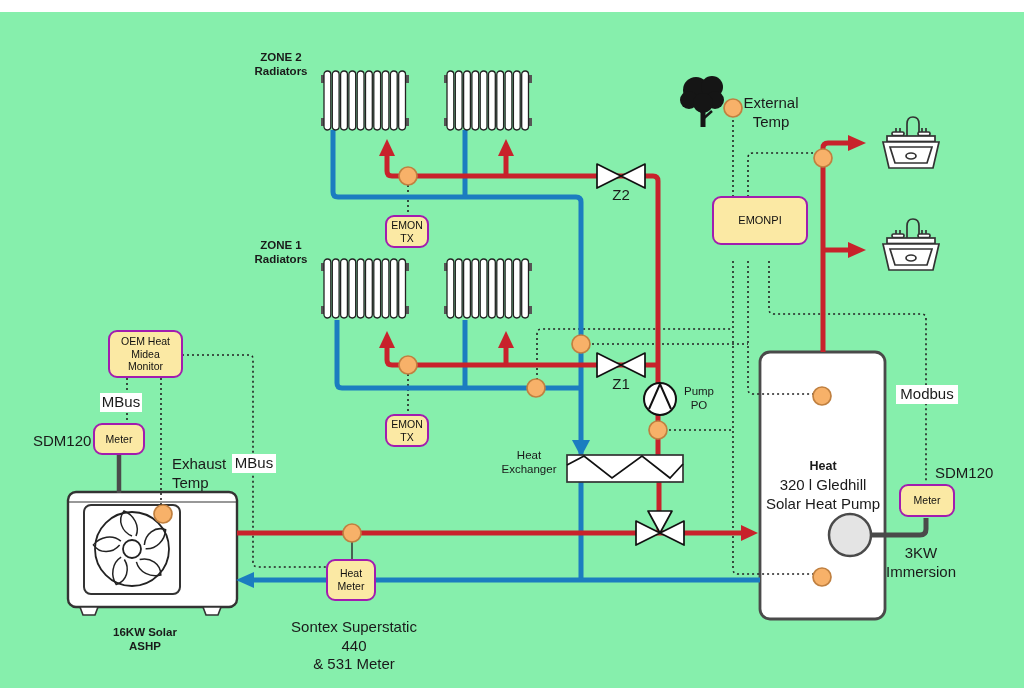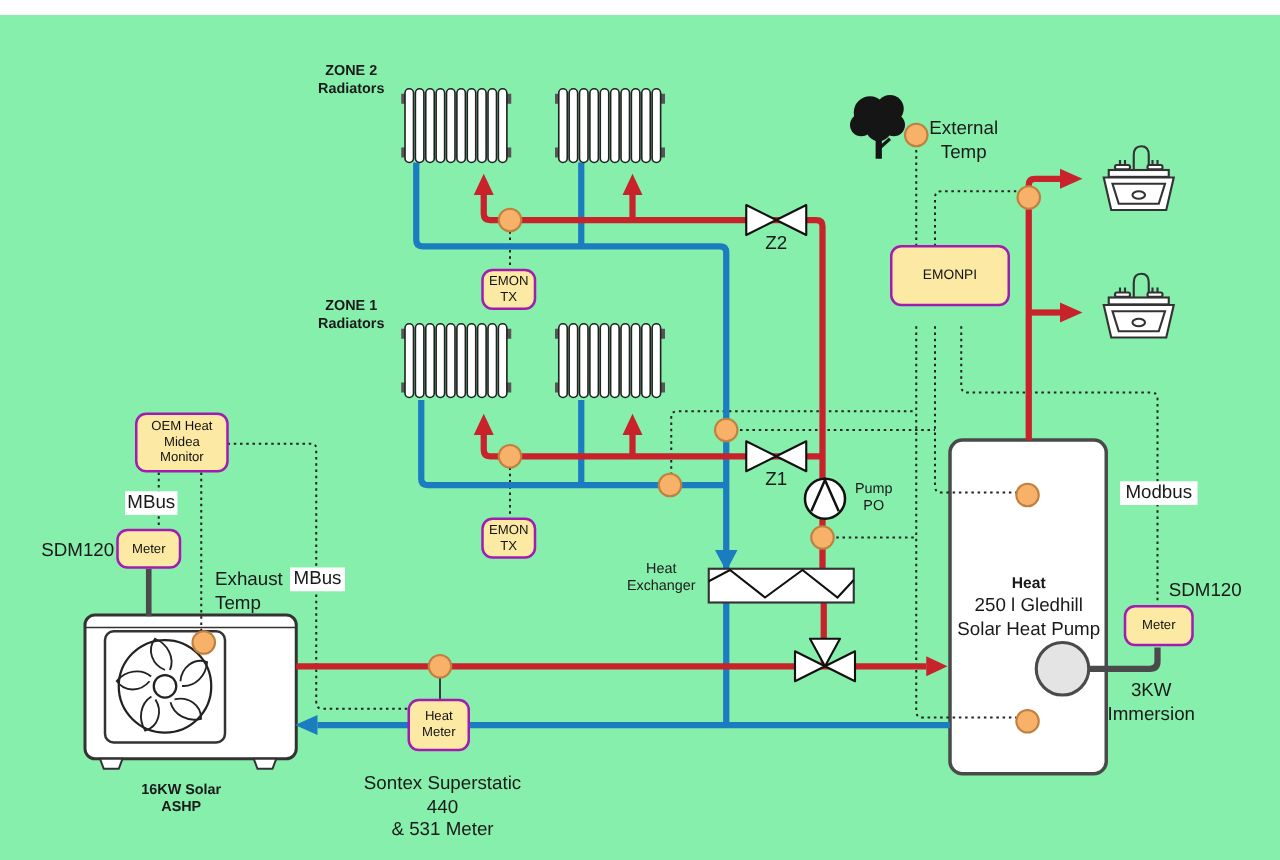--- a/index.html
+++ b/index.html
@@ -222,20 +222,20 @@
 &amp; 531 Meter</div>
 <div class="label center" style="left:473px;top:436px;width:112px;font-size:11.5px">Heat
 Exchanger</div>
 <div class="label center" style="left:601px;top:174px;width:40px">Z2</div>
 <div class="label center" style="left:601px;top:363px;width:40px">Z1</div>
 <div class="label center" style="left:668px;top:372px;width:62px;font-size:11.5px">Pump
 PO</div>
 <div class="label center" style="left:737px;top:82px;width:68px">External
 Temp</div>
 <div class="label center bold big" style="left:773px;top:447px;width:100px">Heat</div>
-<div class="label center" style="left:758px;top:464px;width:130px">250 l Gledhill
+<div class="label center" style="left:758px;top:464px;width:130px">320 l Gledhill
 Solar Heat Pump</div>
 <div class="label center bg" style="left:896px;top:373px;width:60px">Modbus</div>
 <div class="label center" style="left:935px;top:452px;width:58px">SDM120</div>
 <div class="label center" style="left:884px;top:532px;width:74px">3KW
 Immersion</div>
 
 </div>
 
 </body></html>

